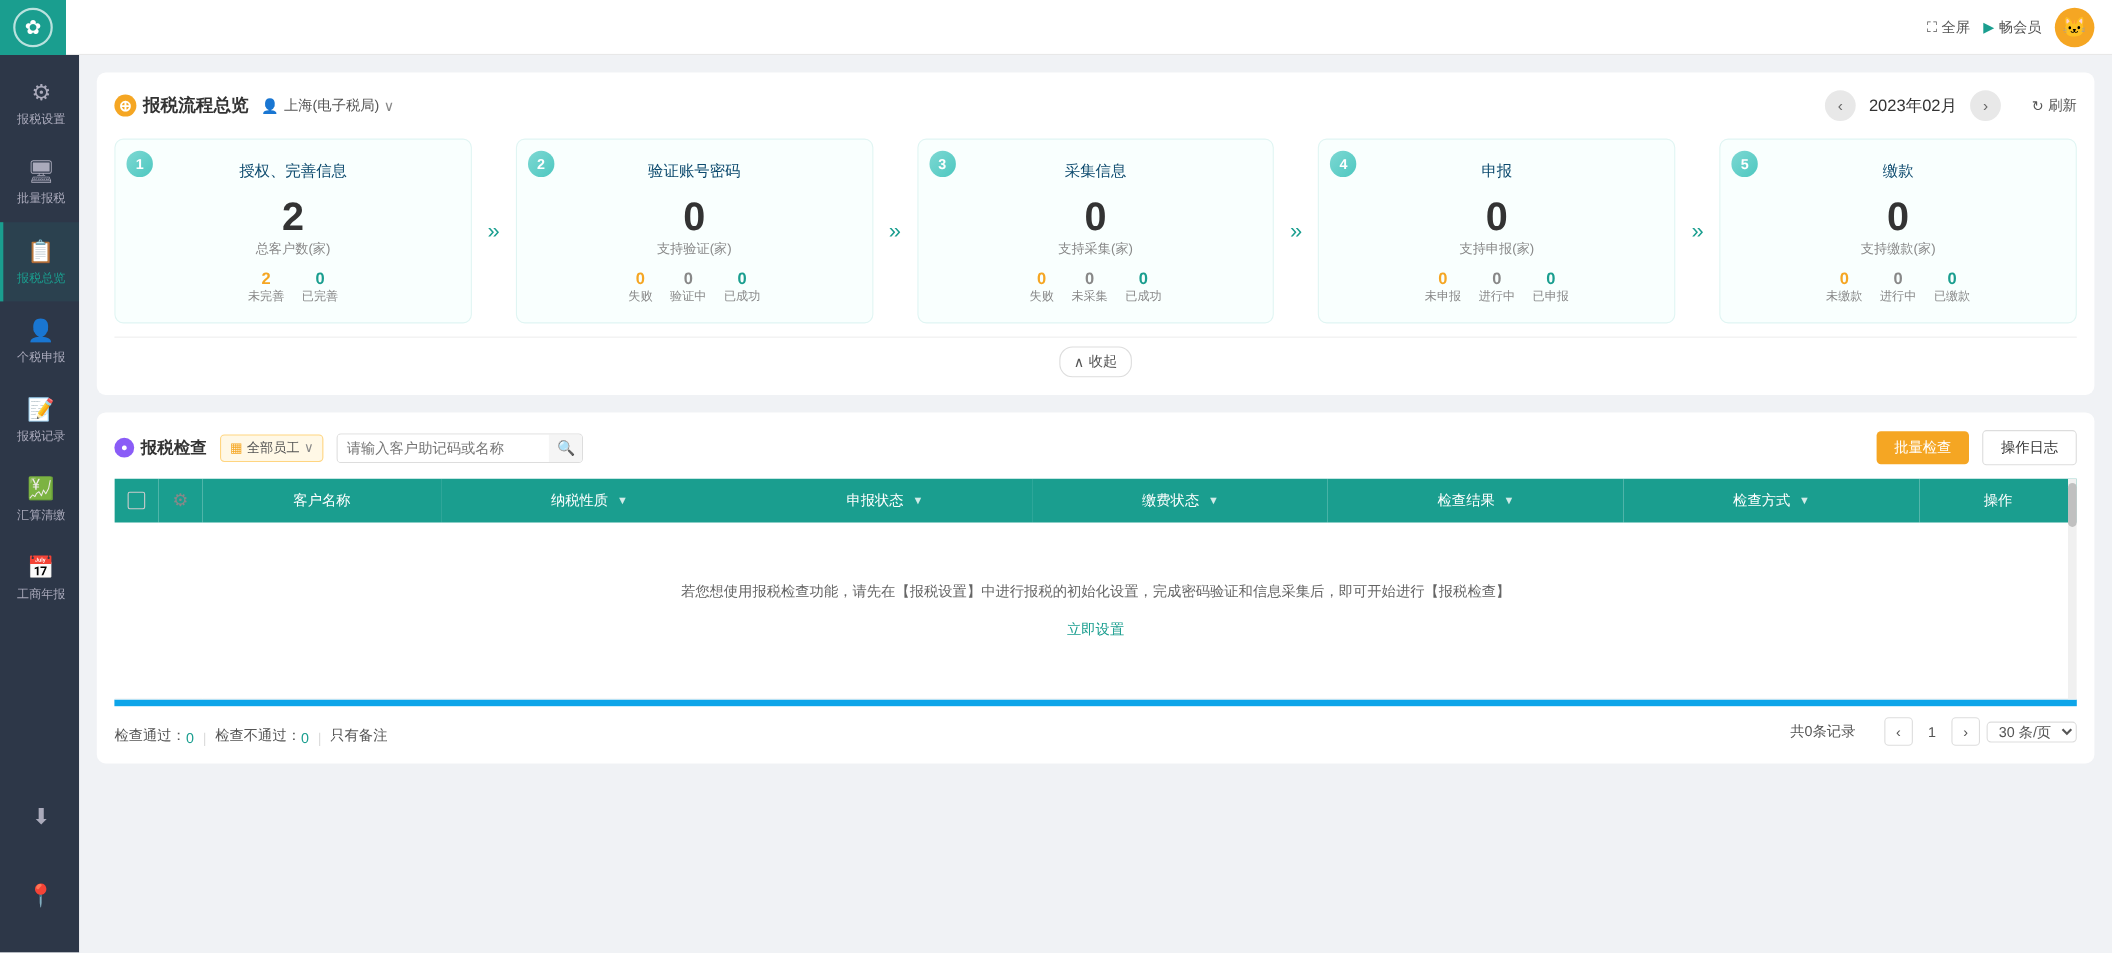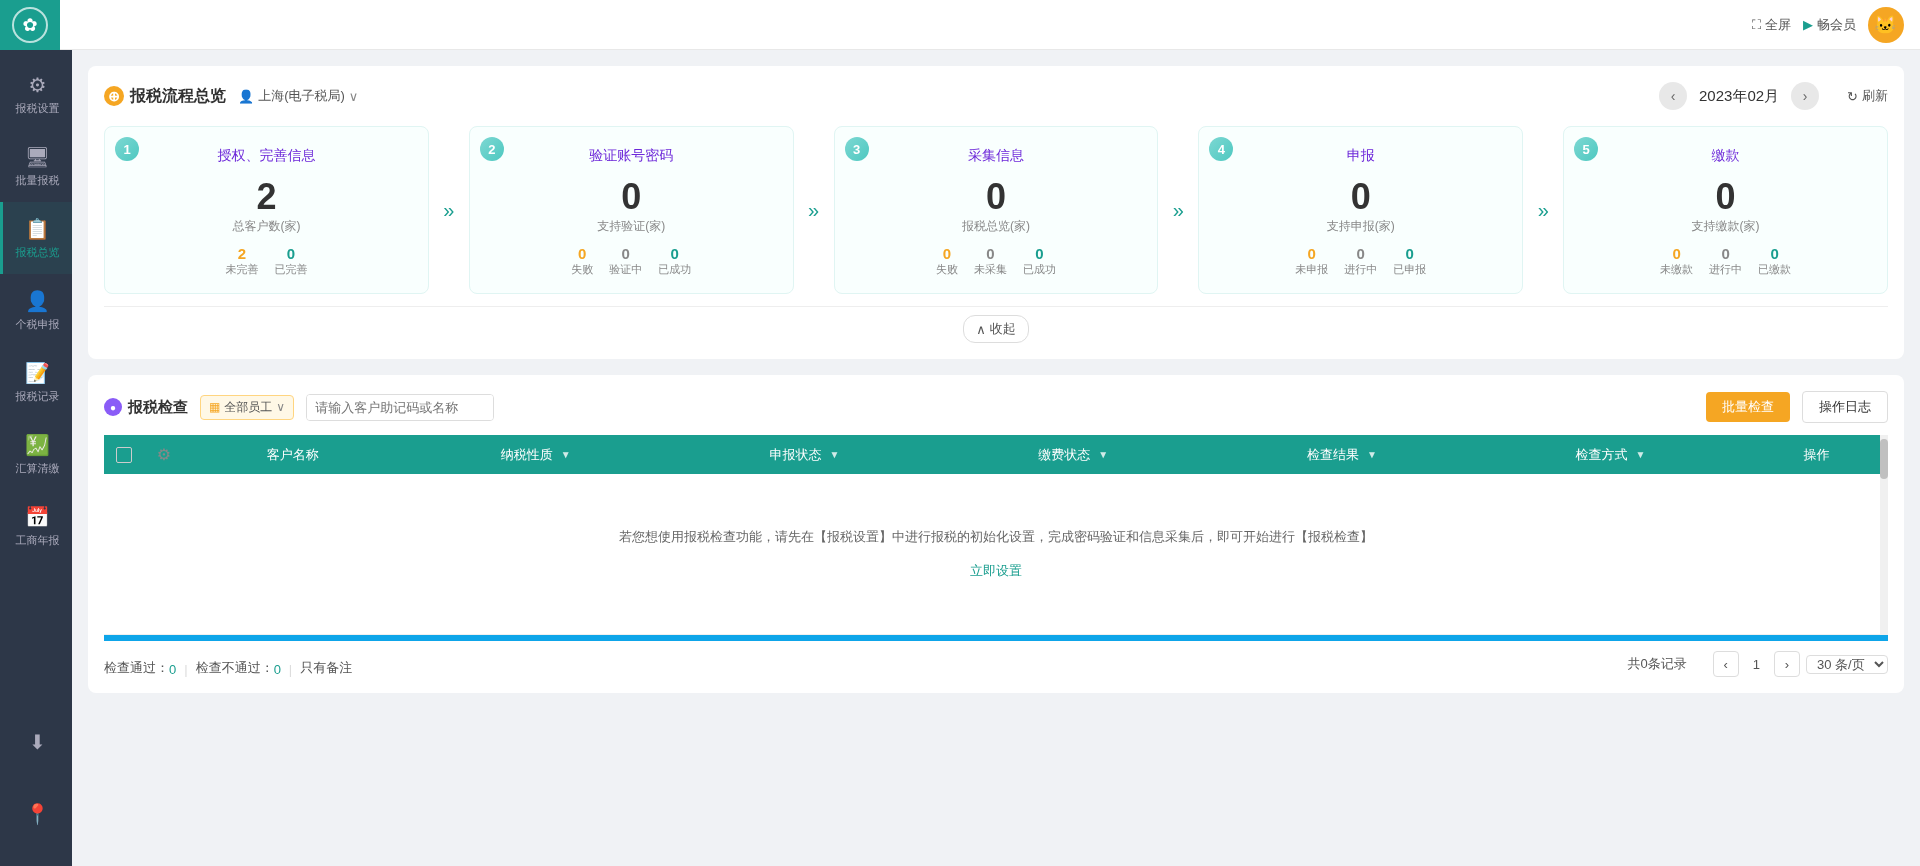--- a/index.html
+++ b/index.html
@@ -239,21 +239,21 @@
       border-radius: 50%;
       display: flex;
       align-items: center;
       justify-content: center;
       color: white;
       font-size: 13px;
       font-weight: bold;
     }
     .step-title {
       text-align: center;
-      color: #6d28d9;
+      color: #0c4a6e;
       font-size: 14px;
       margin-bottom: 10px;
       margin-top: 4px;
     }
     .step-count {
       text-align: center;
       font-size: 36px;
       font-weight: bold;
       color: #333;
       line-height: 1.2;
@@ -345,21 +345,21 @@
       font-size: 12px;
       color: #555;
       cursor: pointer;
     }
     .search-box {
       display: flex;
       align-items: center;
       border: 1px solid #ddd;
       border-radius: 4px;
       overflow: hidden;
-      width: 188px;
+      width: 224px;
     }
     .search-input {
       flex: 1;
       border: none;
       outline: none;
       padding: 5px 8px;
       font-size: 13px;
       color: #aaa;
     }
     .search-btn {
@@ -642,21 +642,21 @@
             </div>
           </div>
         </div>
 
         <div class="step-arrow">»</div>
 
         <div class="step-card">
           <div class="step-num">3</div>
           <div class="step-title">采集信息</div>
           <div class="step-count">0</div>
-          <div class="step-subtitle">报税总览(家)</div>
+          <div class="step-subtitle">支持采集(家)</div>
           <div class="step-stats">
             <div class="step-stat">
               <span class="stat-val orange">0</span>
               <span class="stat-label">失败</span>
             </div>
             <div class="step-stat">
               <span class="stat-val gray">0</span>
               <span class="stat-label">未采集</span>
             </div>
             <div class="step-stat">

